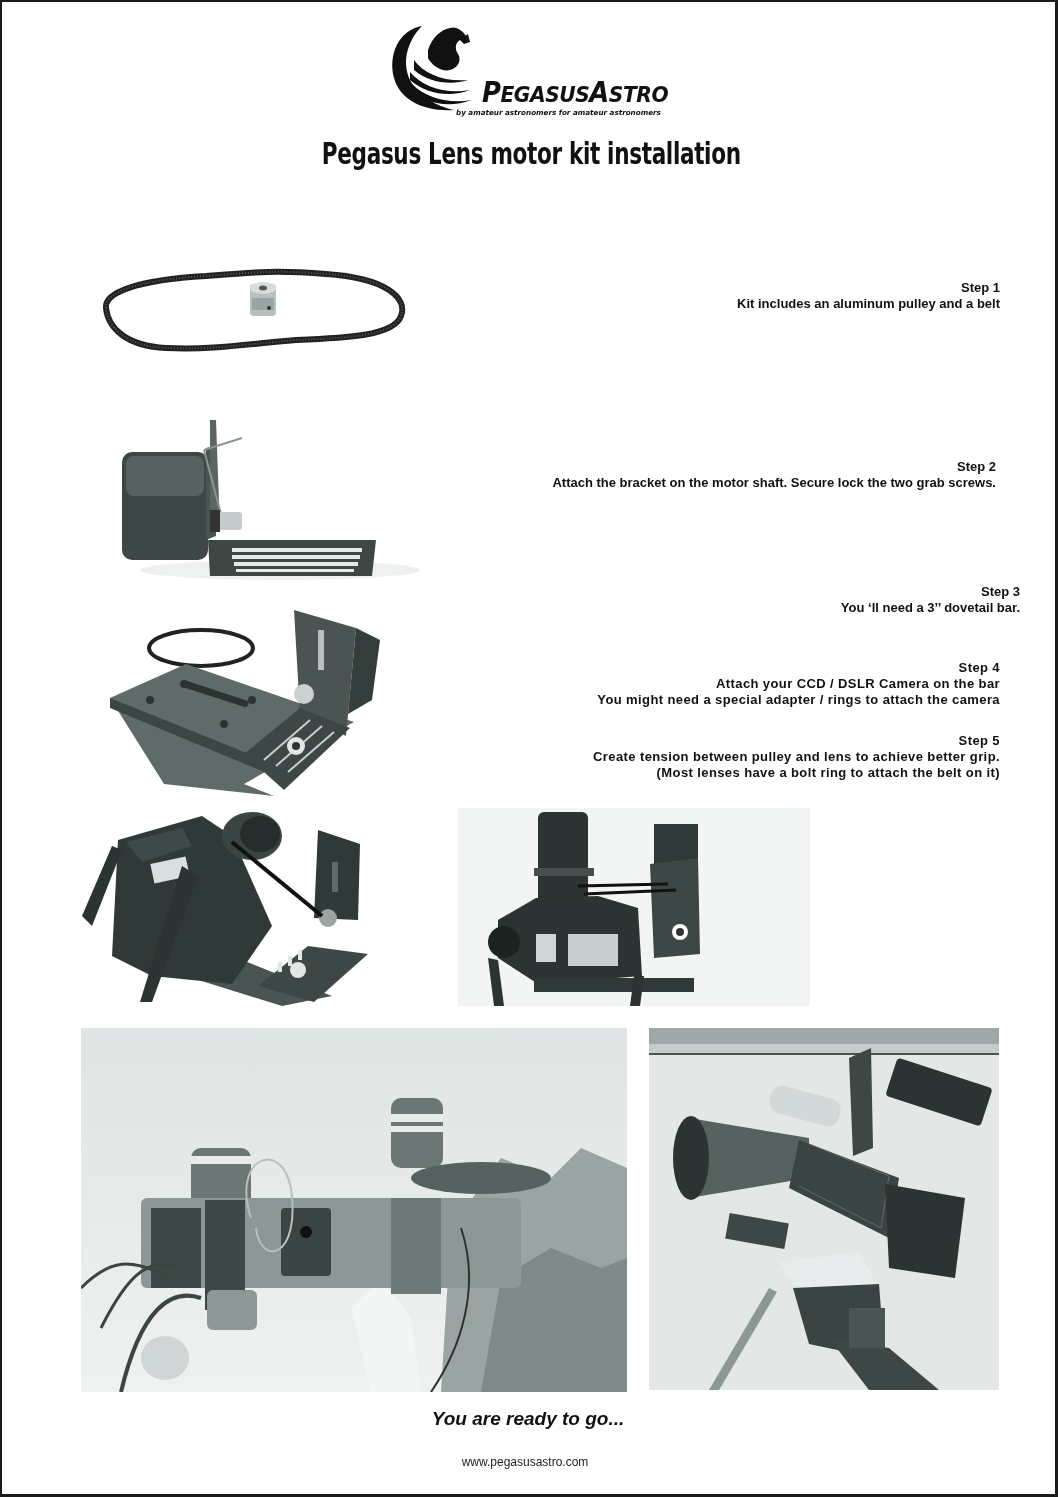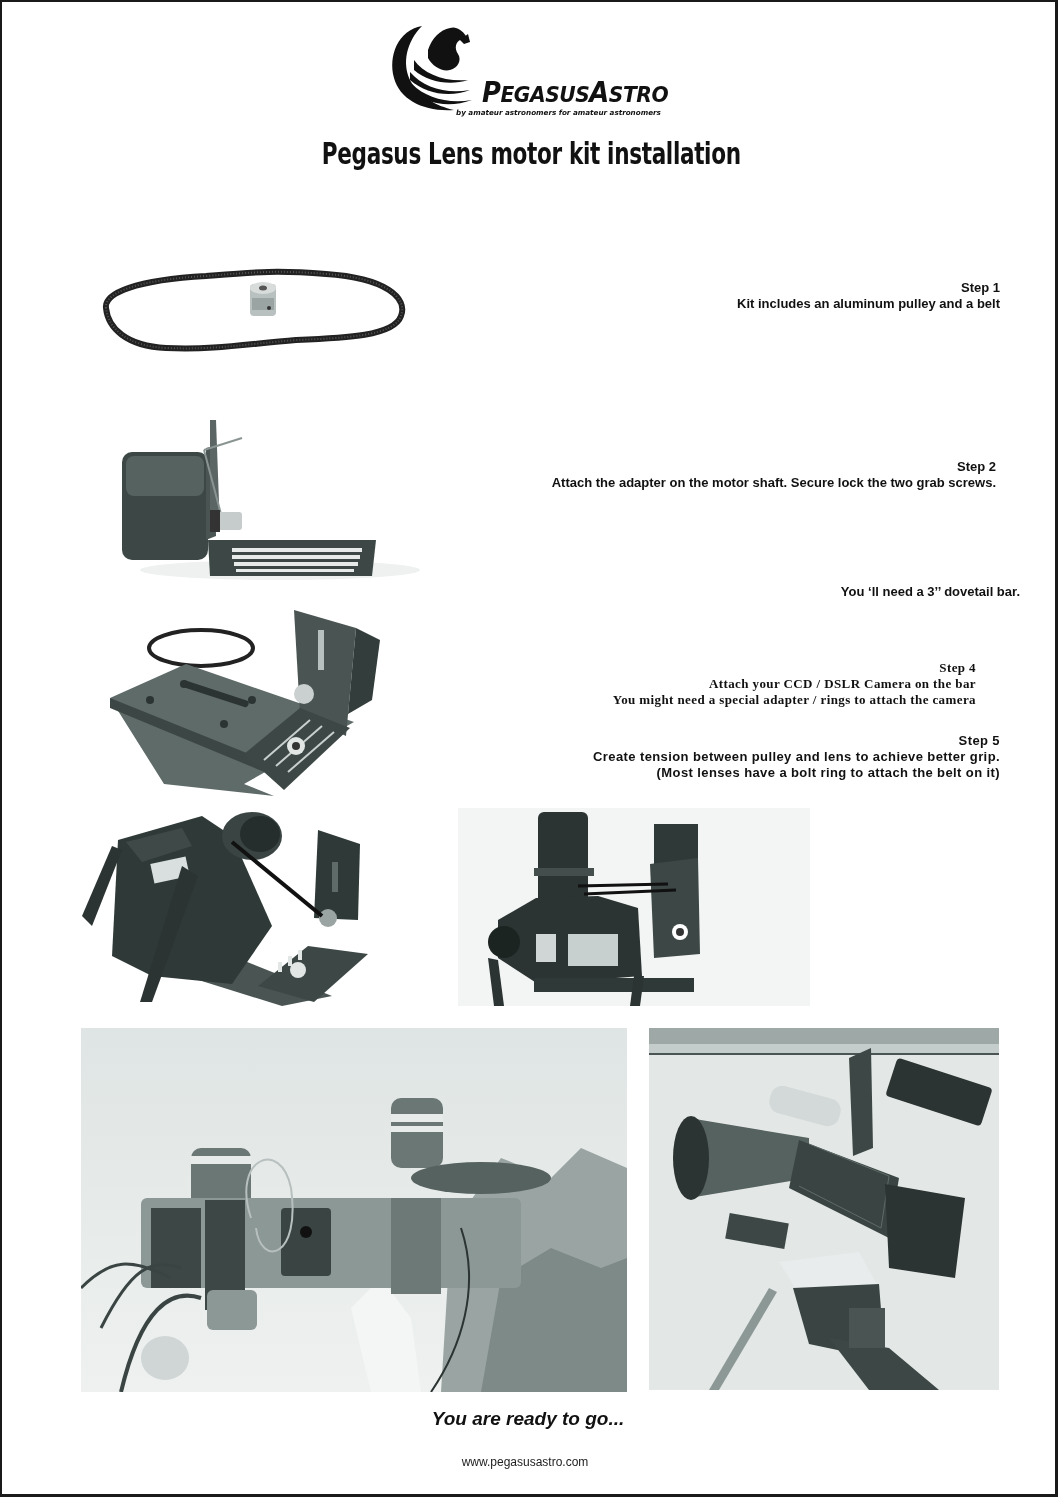--- a/index.html
+++ b/index.html
@@ -68,26 +68,27 @@
 </div>
 
 <h1 class="page-title">Pegasus Lens motor kit installation</h1>
 
 <div class="step" style="left:480px; width:520px; top:280px;">
   <div>Step 1</div>
   <div>Kit includes an aluminum pulley and a belt</div>
 </div>
 <div class="step" style="left:476px; width:520px; top:459px;">
   <div>Step 2</div>
-  <div>Attach the adapter on the motor shaft. Secure lock the two grab screws.</div>
+  <div>Attach the bracket on the motor shaft. Secure lock the two grab screws.</div>
 </div>
 <div class="step" style="left:460px; width:560px; top:584px;">
+  <div>Step 3</div>
   <div>You ‘ll need a 3’’ dovetail bar.</div>
 </div>
-<div class="step" style="left:456px; width:520px; top:660px; letter-spacing:0.4px;font-family:Liberation Serif, serif;">
+<div class="step" style="left:480px; width:520px; top:660px; letter-spacing:0.4px;">
   <div>Step 4</div>
   <div>Attach your CCD / DSLR Camera on the bar</div>
   <div>You might need a special adapter / rings to attach the camera</div>
 </div>
 <div class="step" style="left:480px; width:520px; top:733px; letter-spacing:0.4px;">
   <div>Step 5</div>
   <div>Create tension between pulley and lens to achieve better grip.</div>
   <div>(Most lenses have a bolt ring to attach the belt on it)</div>
 </div>
 

